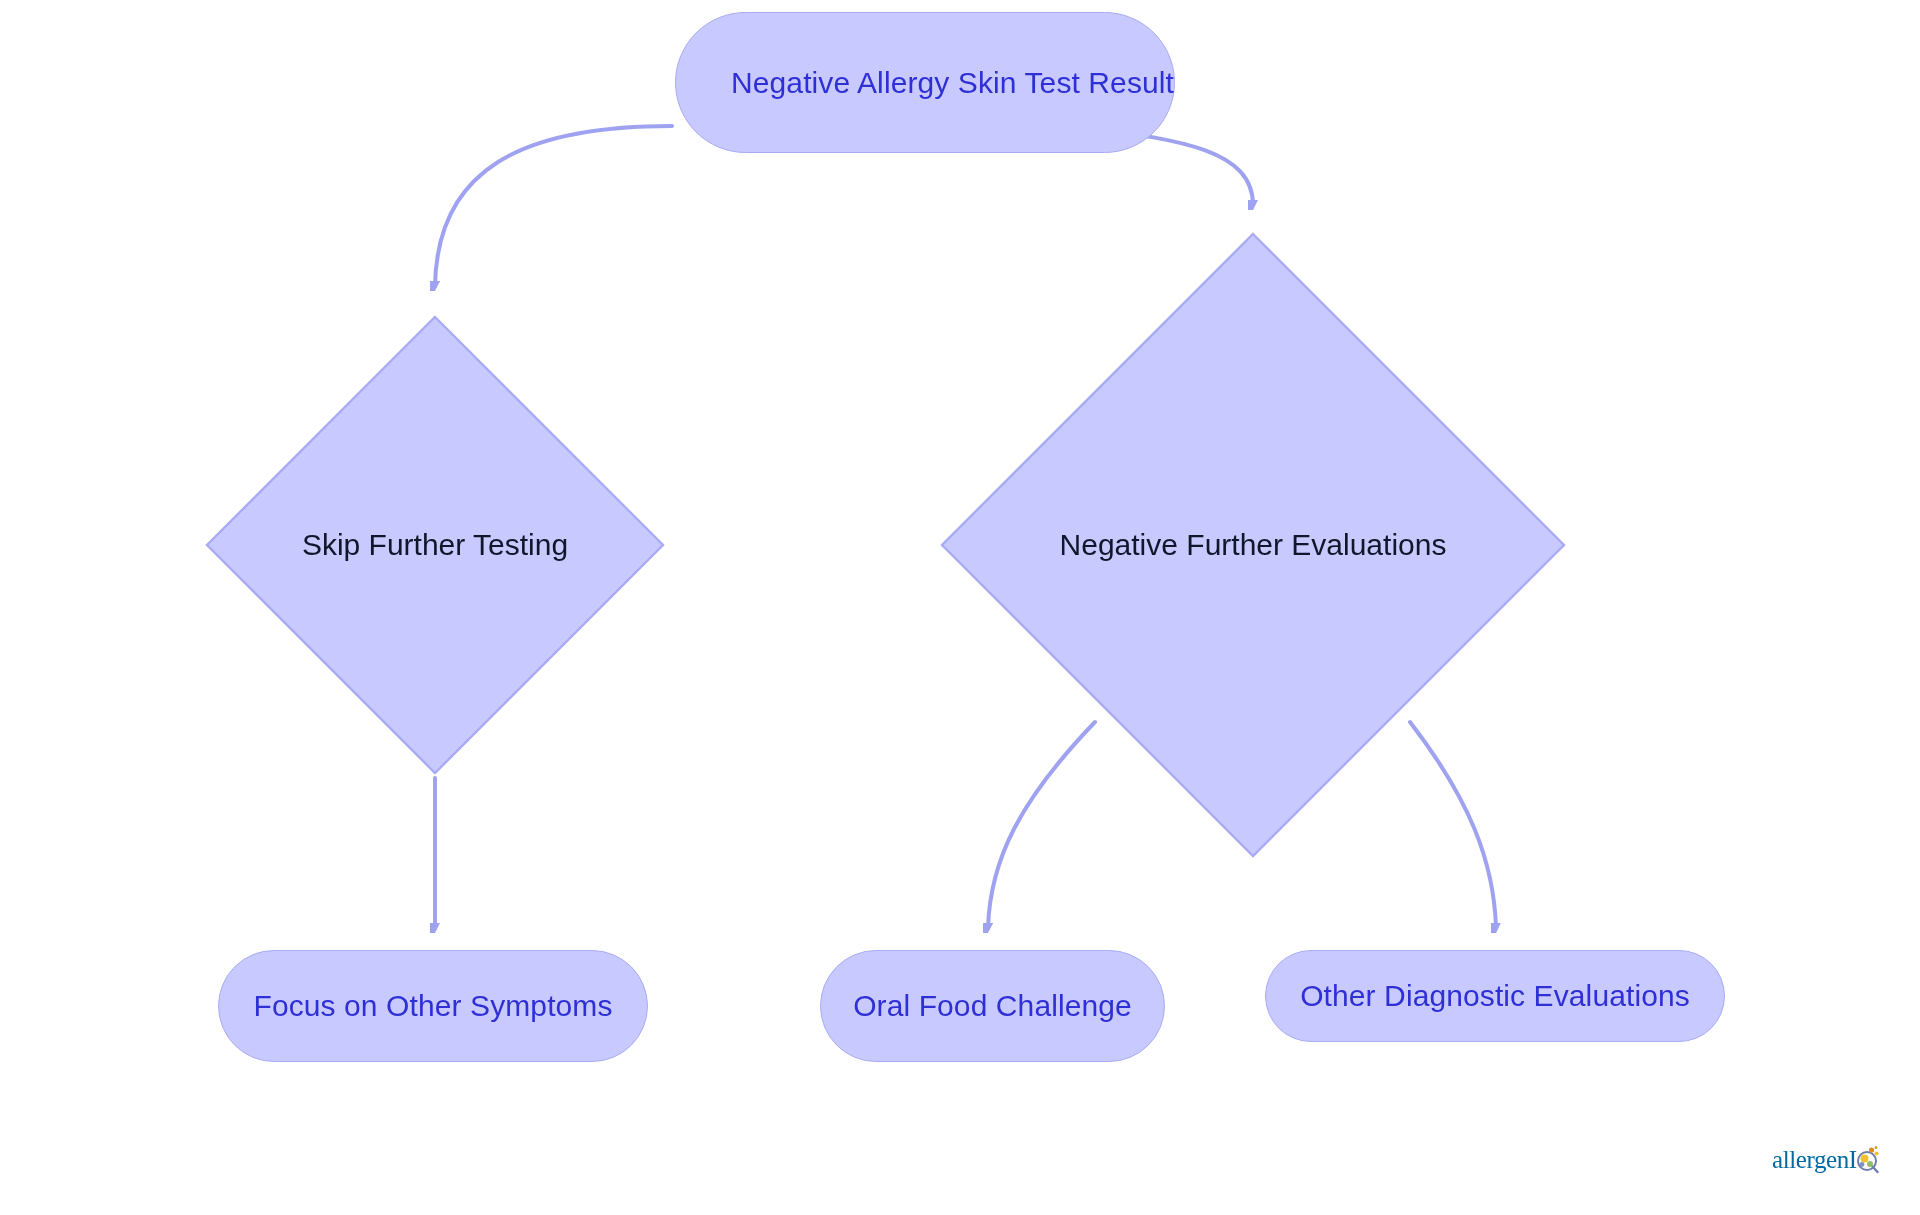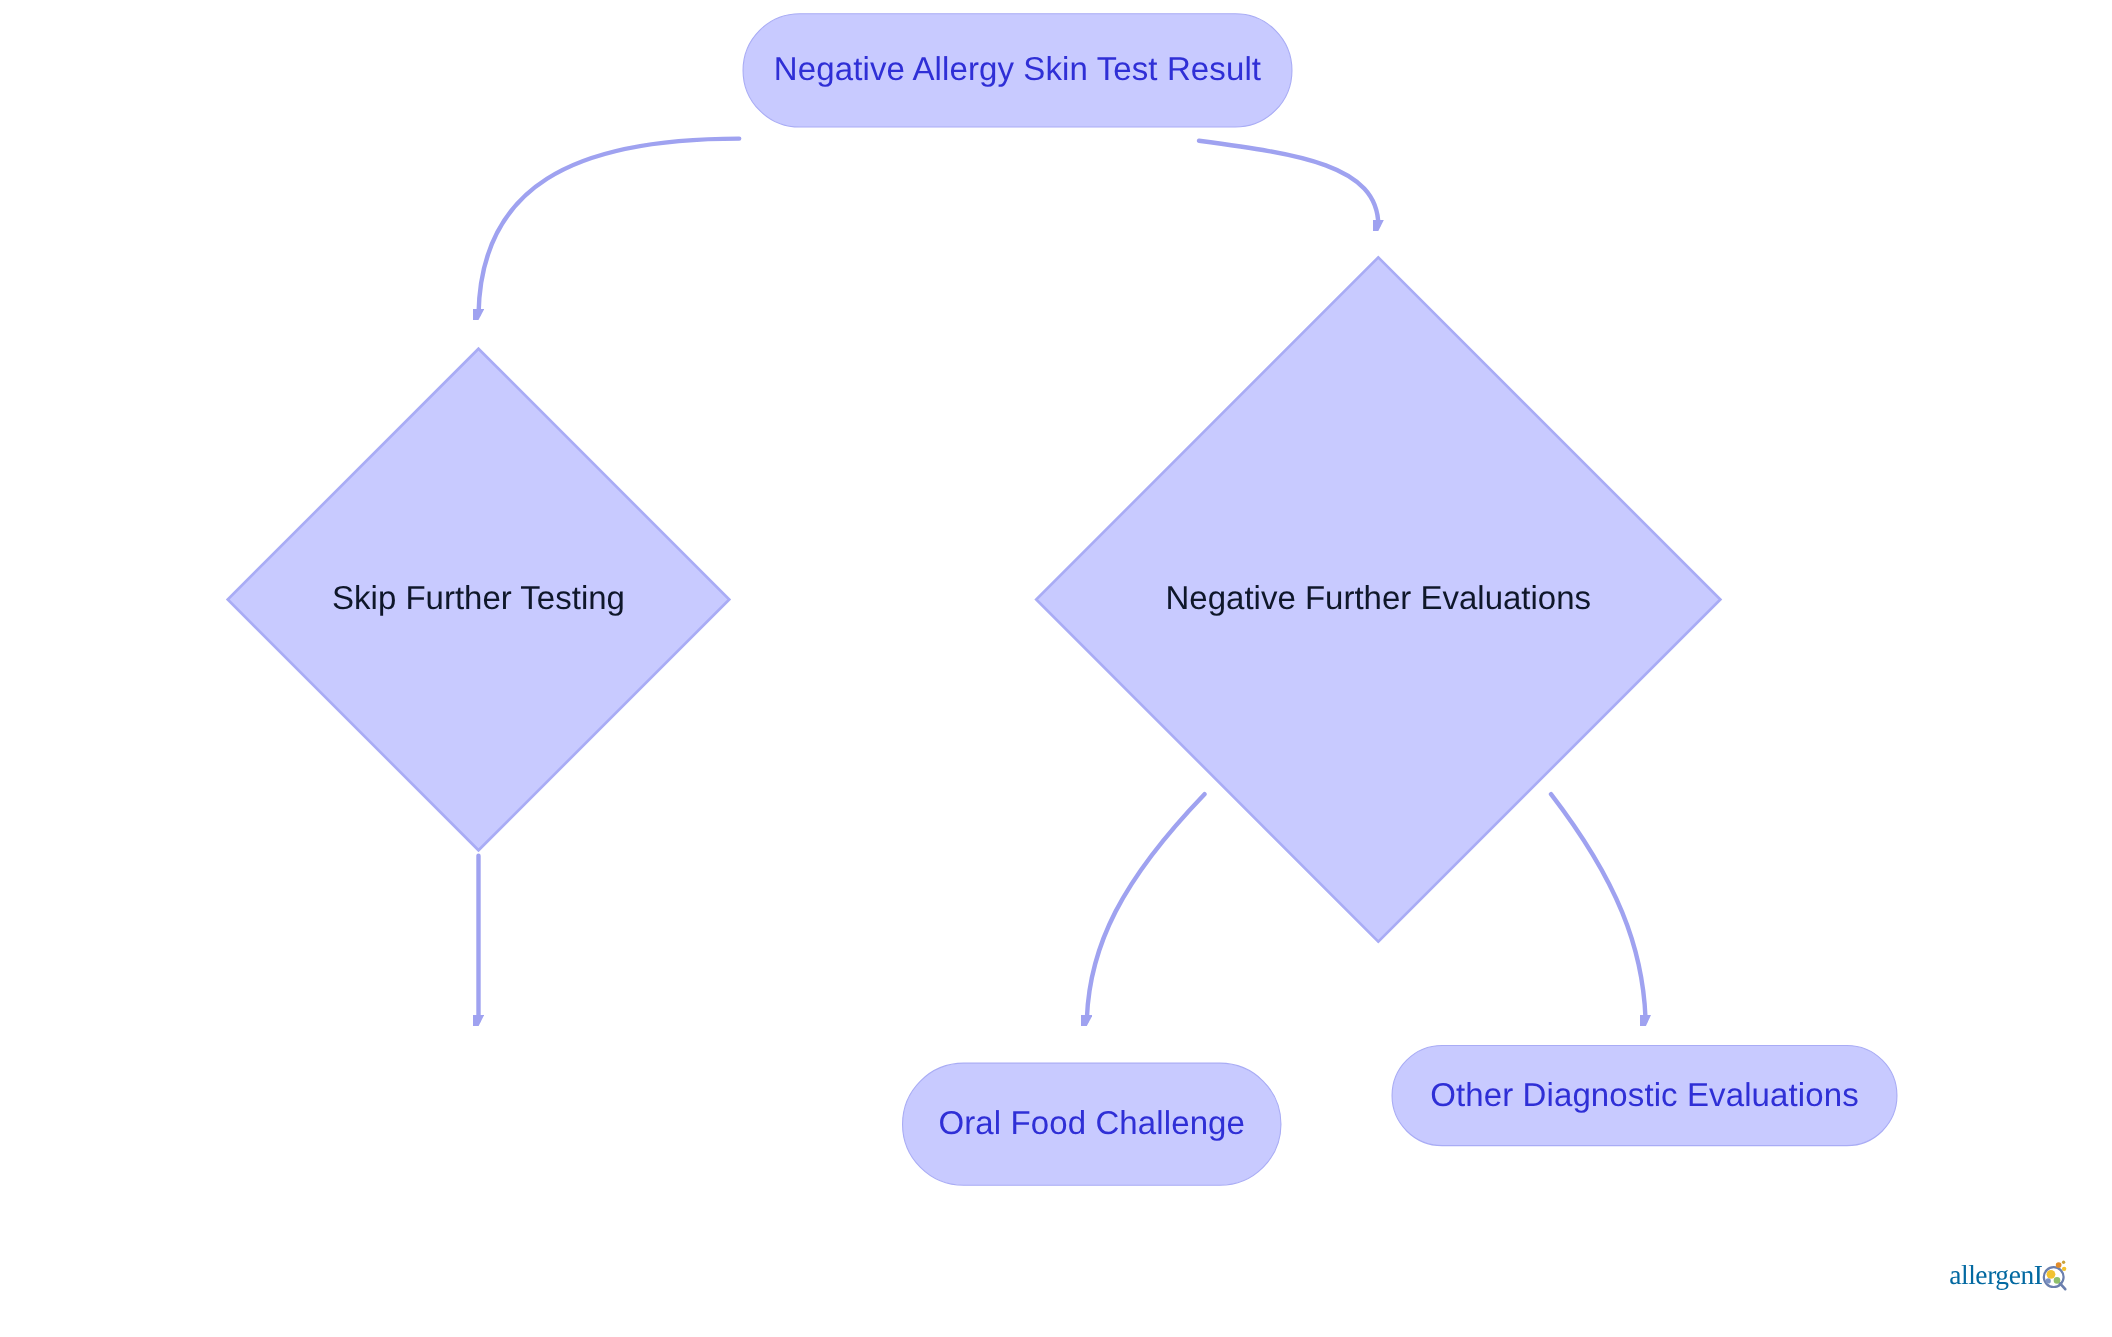--- a/index.html
+++ b/index.html
@@ -110,40 +110,43 @@
 
     <path d="M 1090,128 C 1180,140 1253,150 1253,205" fill="none" stroke="#9fa2f0" stroke-width="4" stroke-linecap="round" marker-end="url(#arrowhead)"></path>
 
     <path d="M 435,778 L 435,928" fill="none" stroke="#9fa2f0" stroke-width="4" stroke-linecap="round" marker-end="url(#arrowhead)"></path>
 
     <path d="M 1095,722 C 1020,800 990,860 988,928" fill="none" stroke="#9fa2f0" stroke-width="4" stroke-linecap="round" marker-end="url(#arrowhead)"></path>
 
     <path d="M 1410,722 C 1470,800 1494,862 1496,928" fill="none" stroke="#9fa2f0" stroke-width="4" stroke-linecap="round" marker-end="url(#arrowhead)"></path>
   </svg>
 
-  <div class="node node-pill" style="left:675px; top:12px; width:500px; height:104px;">
+  <div class="node node-pill" style="left:675px; top:12px; width:500px; height:141px;justify-content:flex-end;">
     <span class="node-label">Negative Allergy Skin Test Result</span>
   </div>
 
   <div class="diamond-wrap" style="left:205px; top:315px; width:460px; height:460px;">
     <svg class="diamond-shape" width="460" height="460" viewBox="0 0 460 460" xmlns="http://www.w3.org/2000/svg">
       <polygon points="230,2 458,230 230,458 2,230" fill="#c8caff" stroke="#a9acf5" stroke-width="2.4"></polygon>
     </svg>
     <div class="diamond-label">Skip Further Testing</div>
   </div>
 
   <div class="diamond-wrap" style="left:940px; top:232px; width:626px; height:626px;">
     <svg class="diamond-shape" width="626" height="626" viewBox="0 0 626 626" xmlns="http://www.w3.org/2000/svg">
       <polygon points="313,2 624,313 313,624 2,313" fill="#c8caff" stroke="#a9acf5" stroke-width="2.4"></polygon>
     </svg>
     <div class="diamond-label">Negative Further Evaluations</div>
   </div>
 
+  <div class="node node-pill" style="left:218px; top:950px; width:430px; height:112px;">
+    <span class="node-label">Focus on Other Symptoms</span>
+  </div>
 
-  <div class="node node-pill" style="left:820px; top:950px; width:345px; height:112px;margin-top:16px;">
+  <div class="node node-pill" style="left:820px; top:950px; width:345px; height:112px;">
     <span class="node-label">Oral Food Challenge</span>
   </div>
 
   <div class="node node-pill" style="left:1265px; top:950px; width:460px; height:92px;">
     <span class="node-label">Other Diagnostic Evaluations</span>
   </div>
 
   <div id="logo">
     <span class="logo-text">allergenI</span>
     <span class="logo-mark">

